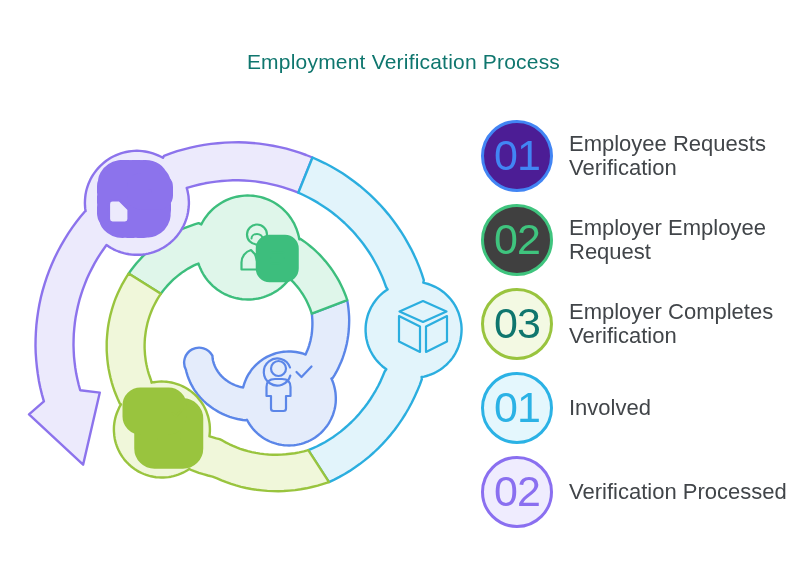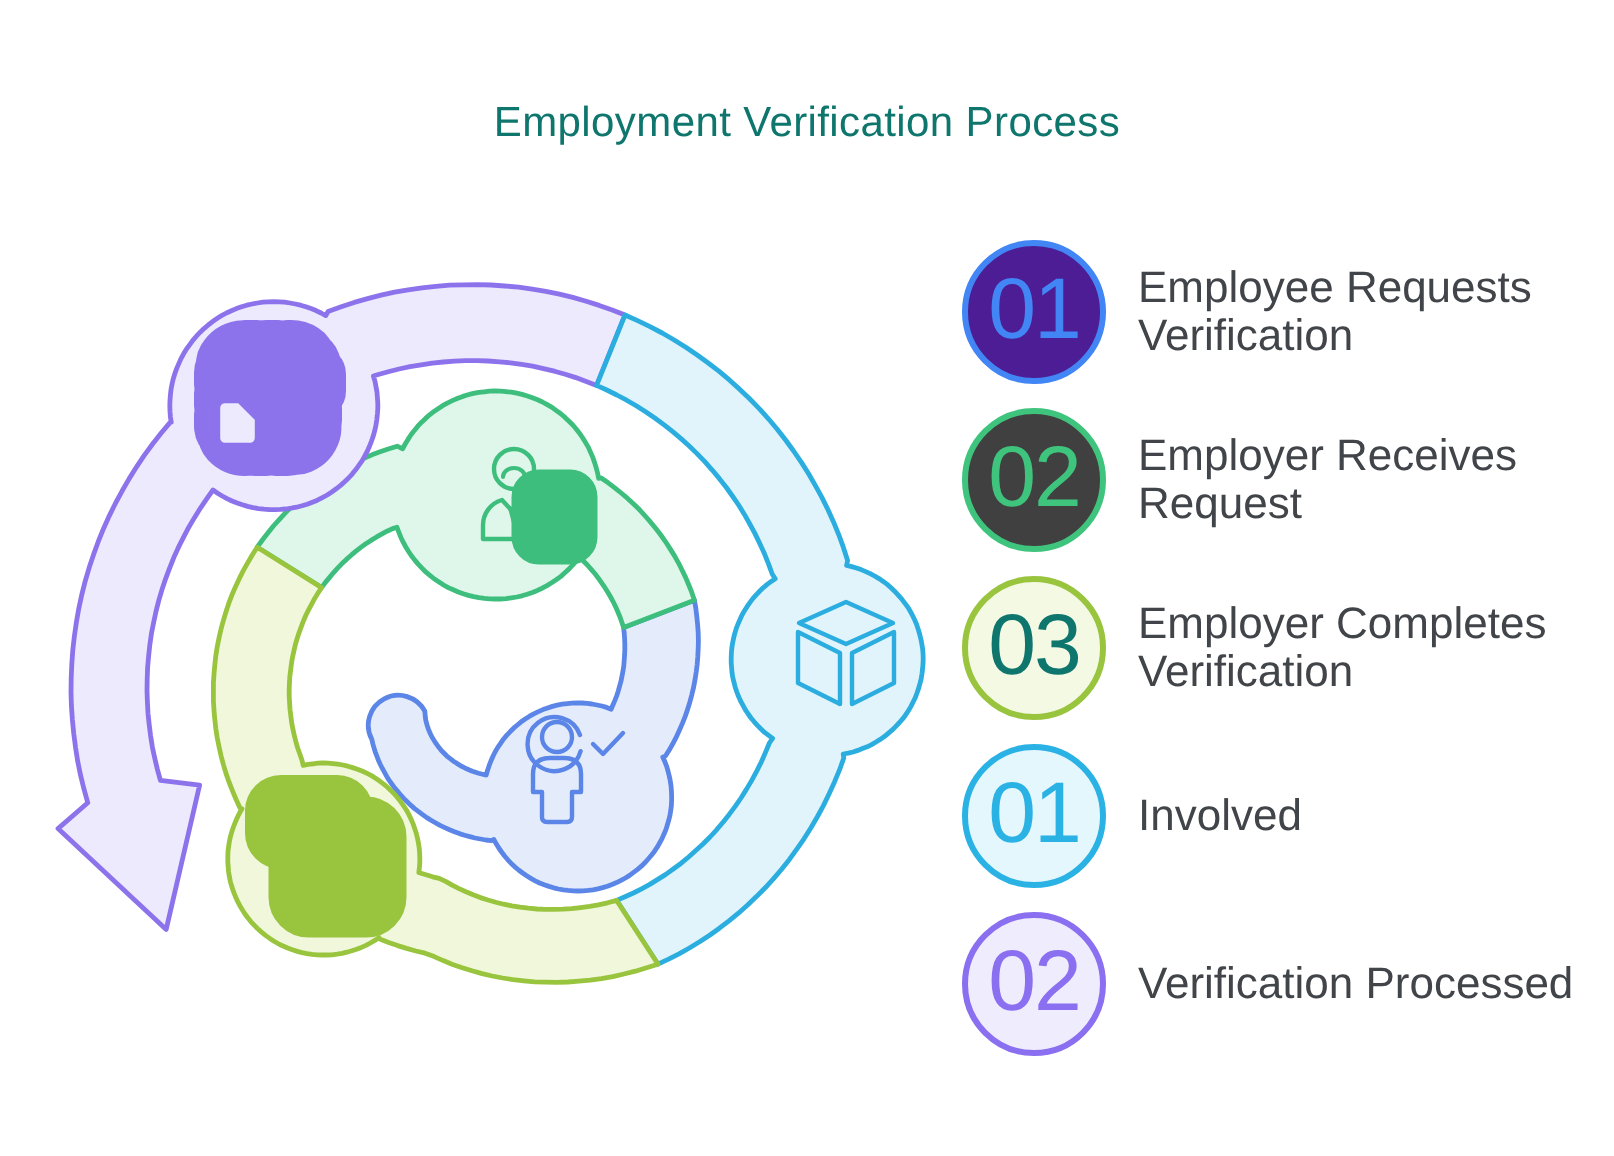--- a/index.html
+++ b/index.html
@@ -70,21 +70,21 @@
     <div class="step">
       <div class="badge" style="border-color: rgb(66, 133, 244); background: #4c1d95; color: rgb(66, 133, 244);">01</div>
       <div class="label">
         <div style="color: rgb(65, 69, 73);">Employee Requests</div>
         <div style="color: rgb(65, 69, 73);">Verification</div>
       </div>
     </div>
     <div class="step">
       <div class="badge" style="border-color: rgb(63, 196, 126); background: #404040; color: rgb(63, 196, 126);">02</div>
       <div class="label">
-        <div style="color: rgb(65, 69, 73);">Employer Receives</div>
+        <div style="color: rgb(65, 69, 73);">Employer Employee</div>
         <div style="color: rgb(65, 69, 73);">Request</div>
       </div>
     </div>
     <div class="step">
       <div class="badge" style="border-color: rgb(153, 196, 62); background: rgb(243, 249, 227); color: #0f766e;">03</div>
       <div class="label">
         <div style="color: rgb(65, 69, 73);">Employer Completes</div>
         <div style="color: rgb(65, 69, 73);">Verification</div>
       </div>
     </div>

